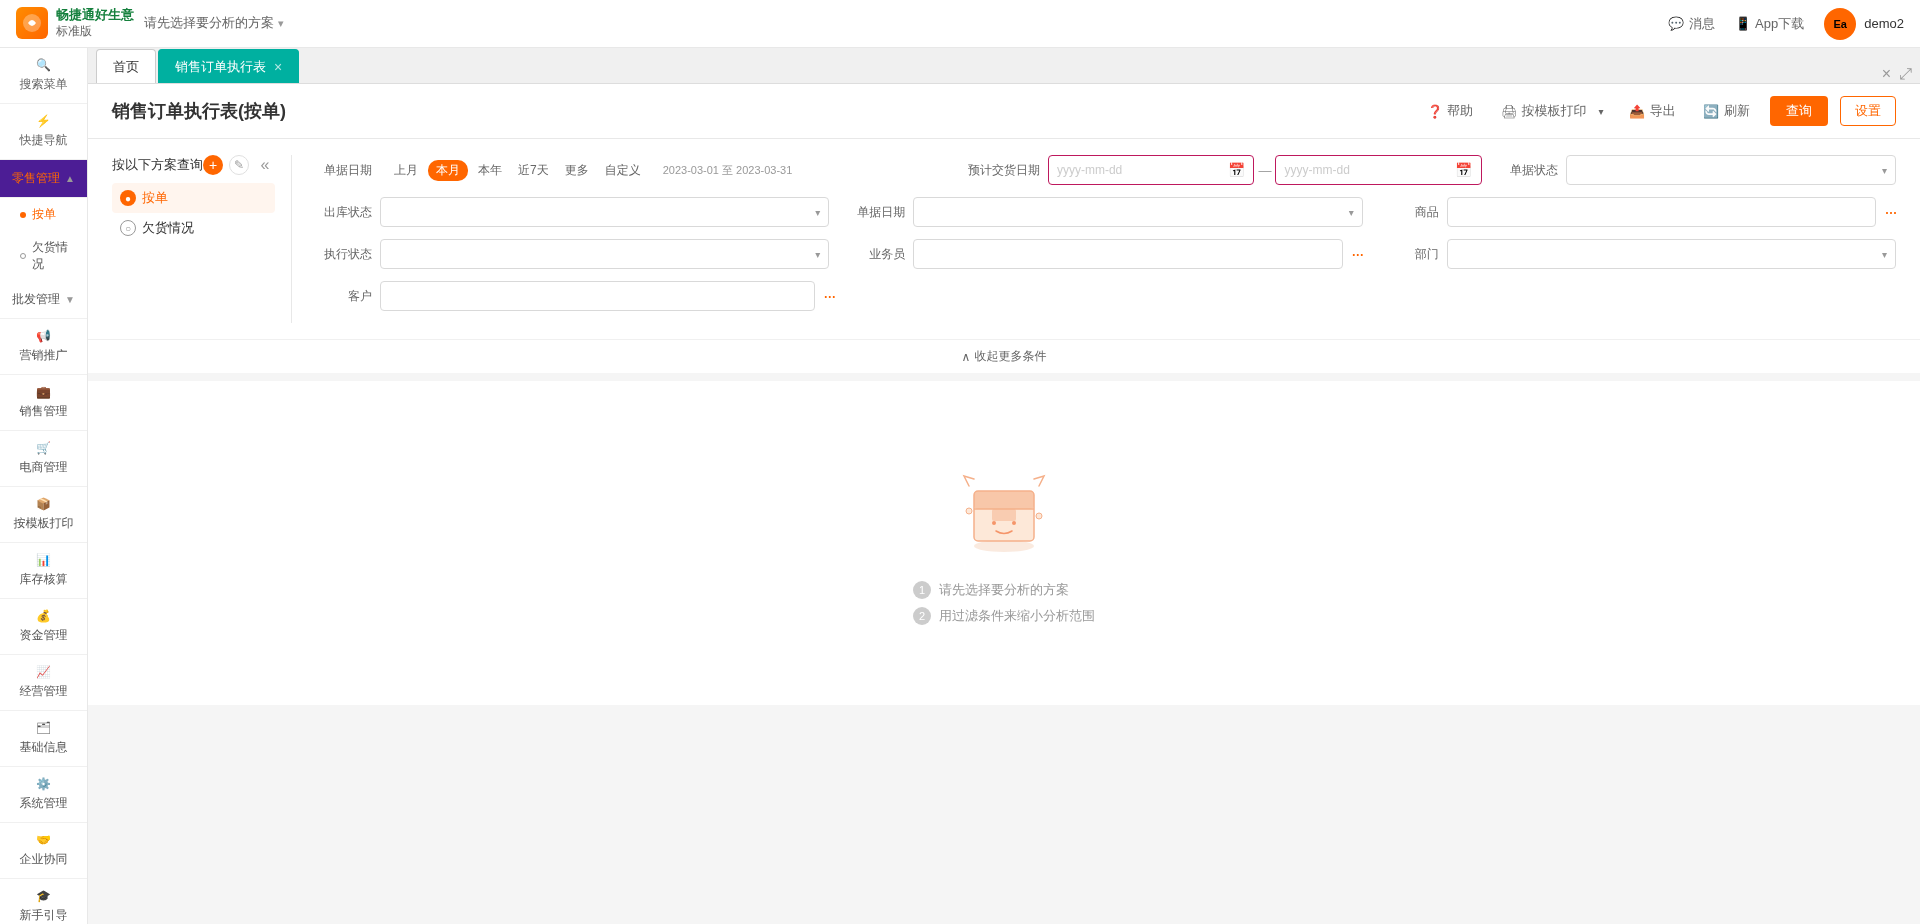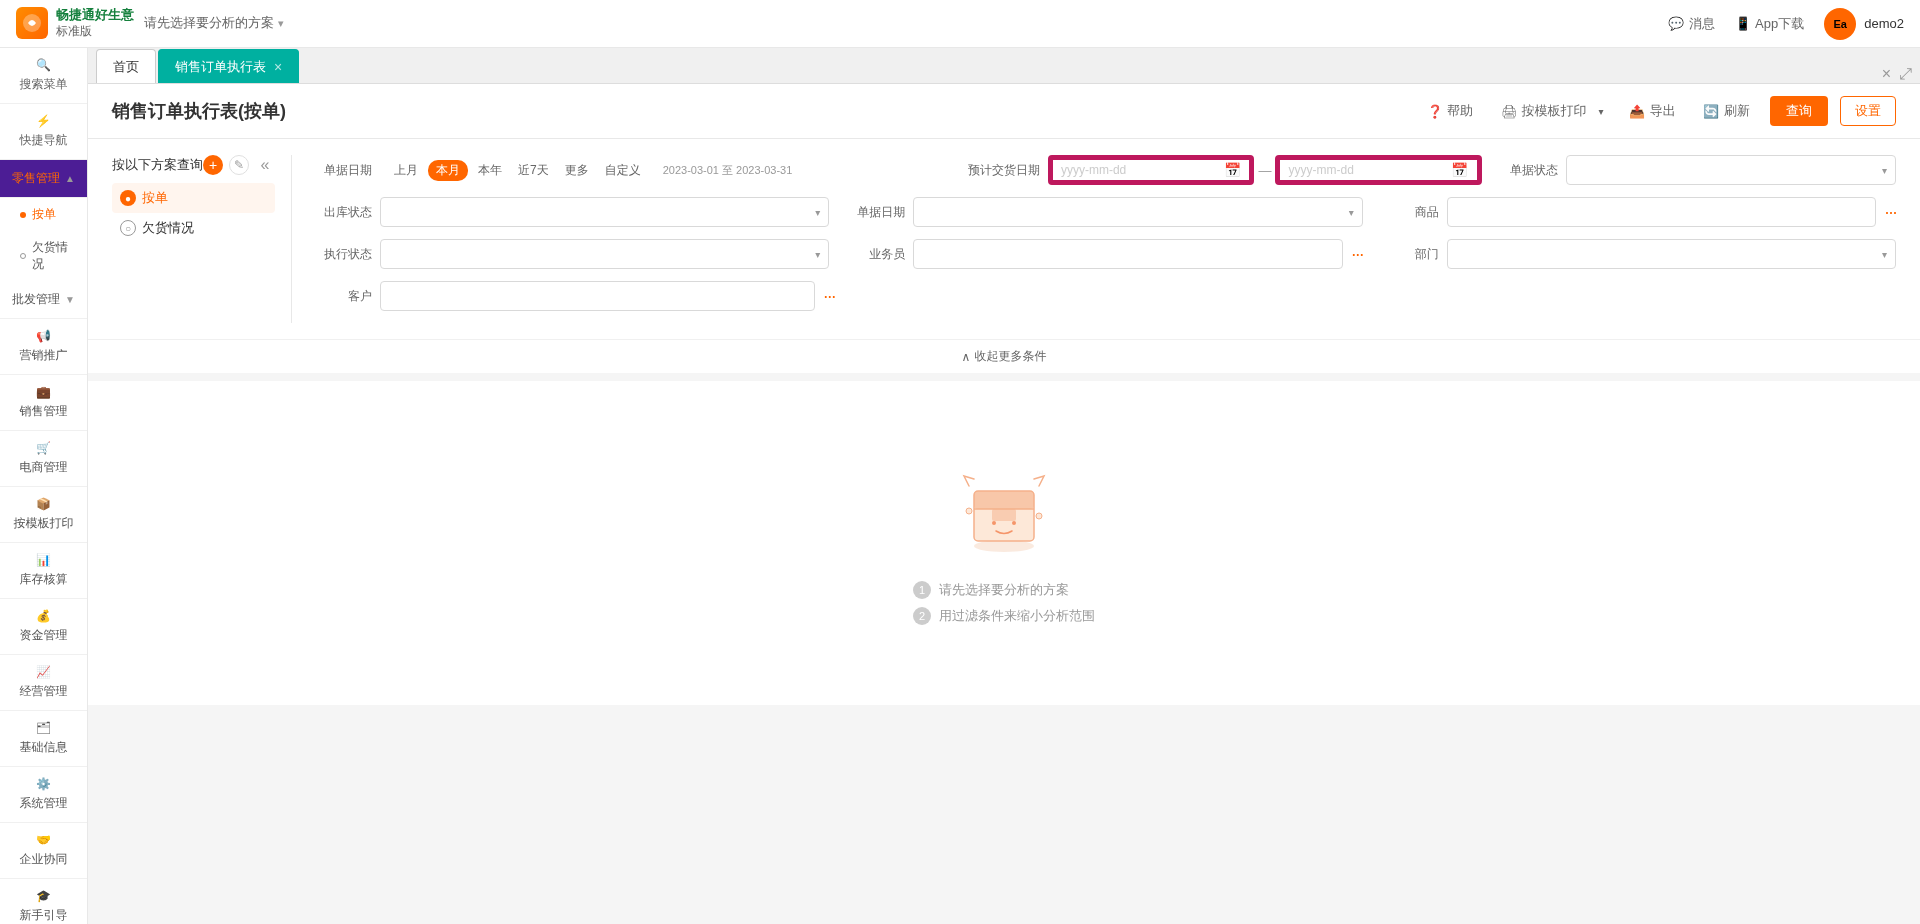--- a/index.html
+++ b/index.html
@@ -396,21 +396,21 @@
     
     .date-range {
       display: flex;
       align-items: center;
       gap: 4px;
       flex: 1;
     }
     .date-input {
       flex: 1;
       height: 30px;
-      border: 5px solid #be185d;
+      border: 1px solid #be185d;
       border-radius: 4px;
       padding: 0 8px;
       font-size: 12px;
       color: #999;
       background: #fff;
       display: flex;
       align-items: center;
       justify-content: space-between;
     }
     .date-separator { color: #999; }

